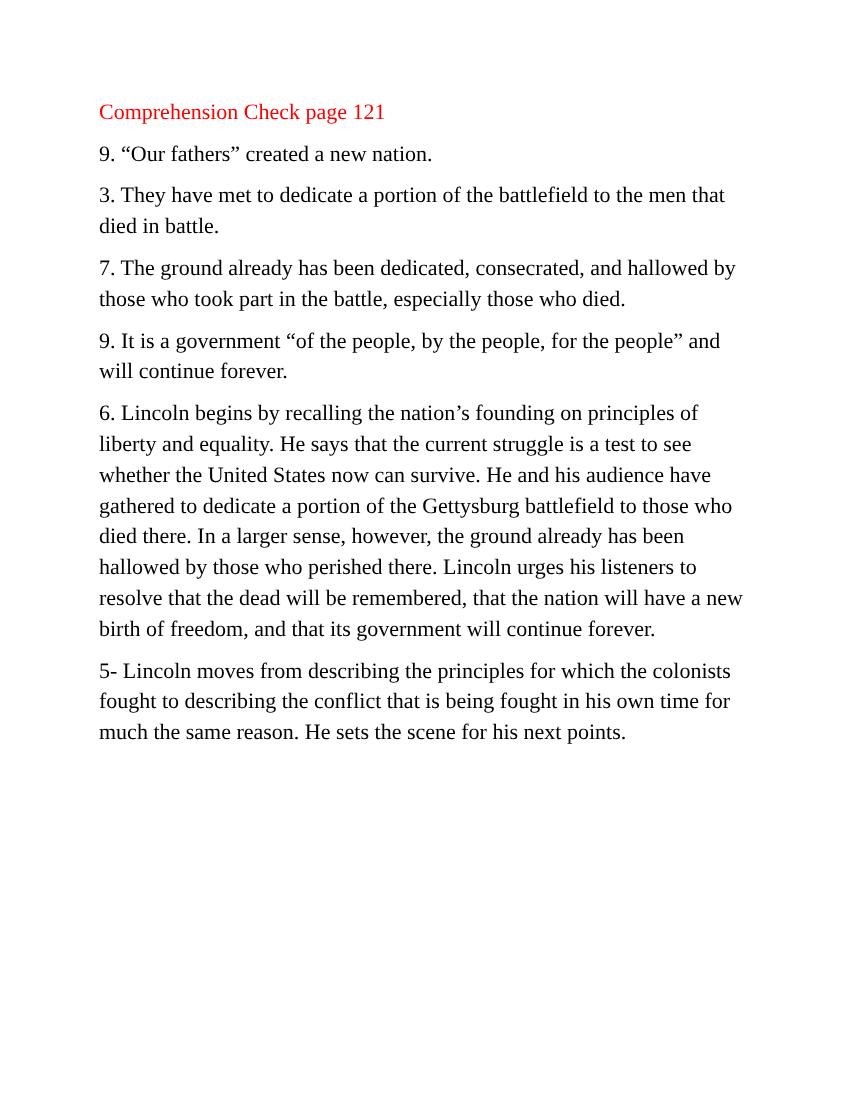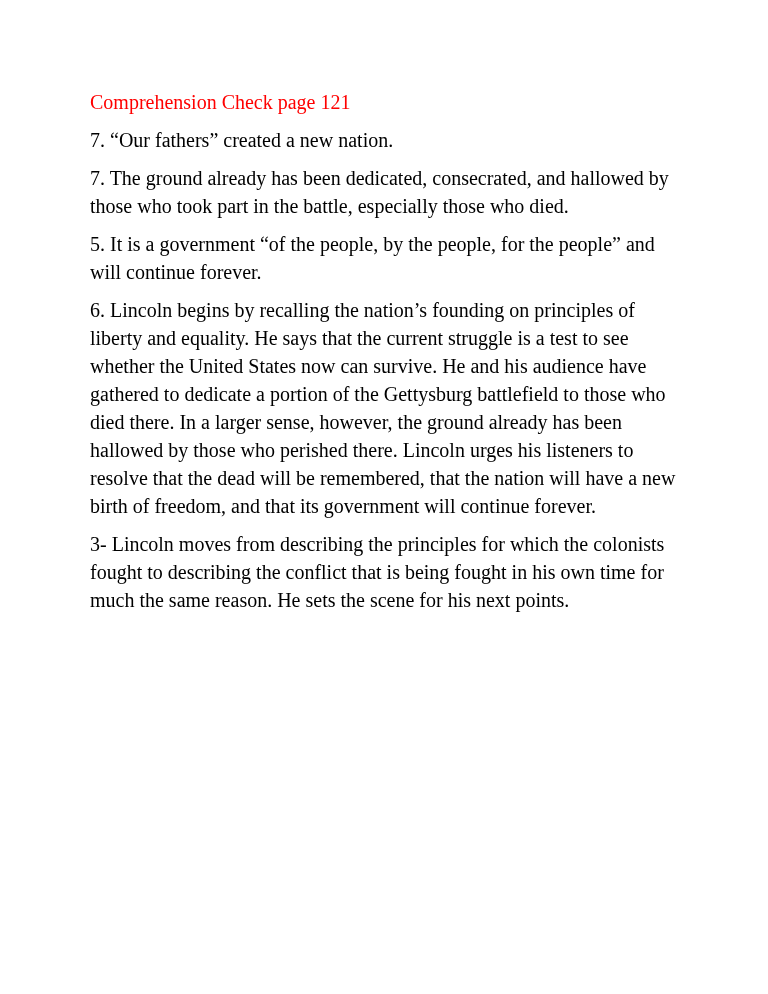--- a/index.html
+++ b/index.html
@@ -33,26 +33,27 @@
     color: #000000;
   }
 </style>
 </head>
 <body>
 
 <div class="page">
 
   <p class="heading">Comprehension Check page 121</p>
 
-  <p class="para">7. “Our fathers” created a new nation.</p>
+  <p class="para">9. “Our fathers” created a new nation.</p>
 
 
+  <p class="para">3. They have met to dedicate a portion of the battlefield to the men that died in battle.</p>
 
   <p class="para">7. The ground already has been dedicated, consecrated, and hallowed by those who took part in the battle, especially those who died.</p>
 
-  <p class="para">5. It is a government “of the people, by the people, for the people” and will continue forever.</p>
+  <p class="para">9. It is a government “of the people, by the people, for the people” and will continue forever.</p>
 
   <p class="para">6. Lincoln begins by recalling the nation’s founding on principles of liberty and equality. He says that the current struggle is a test to see whether the United States now can survive. He and his audience have gathered to dedicate a portion of the Gettysburg battlefield to those who died there. In a larger sense, however, the ground already has been hallowed by those who perished there. Lincoln urges his listeners to resolve that the dead will be remembered, that the nation will have a new birth of freedom, and that its government will continue forever.</p>
 
 
-  <p class="para">3- Lincoln moves from describing the principles for which the colonists fought to describing the conflict that is being fought in his own time for much the same reason. He sets the scene for his next points.</p>
+  <p class="para">5- Lincoln moves from describing the principles for which the colonists fought to describing the conflict that is being fought in his own time for much the same reason. He sets the scene for his next points.</p>
 
 </div>
 
 </body></html>

